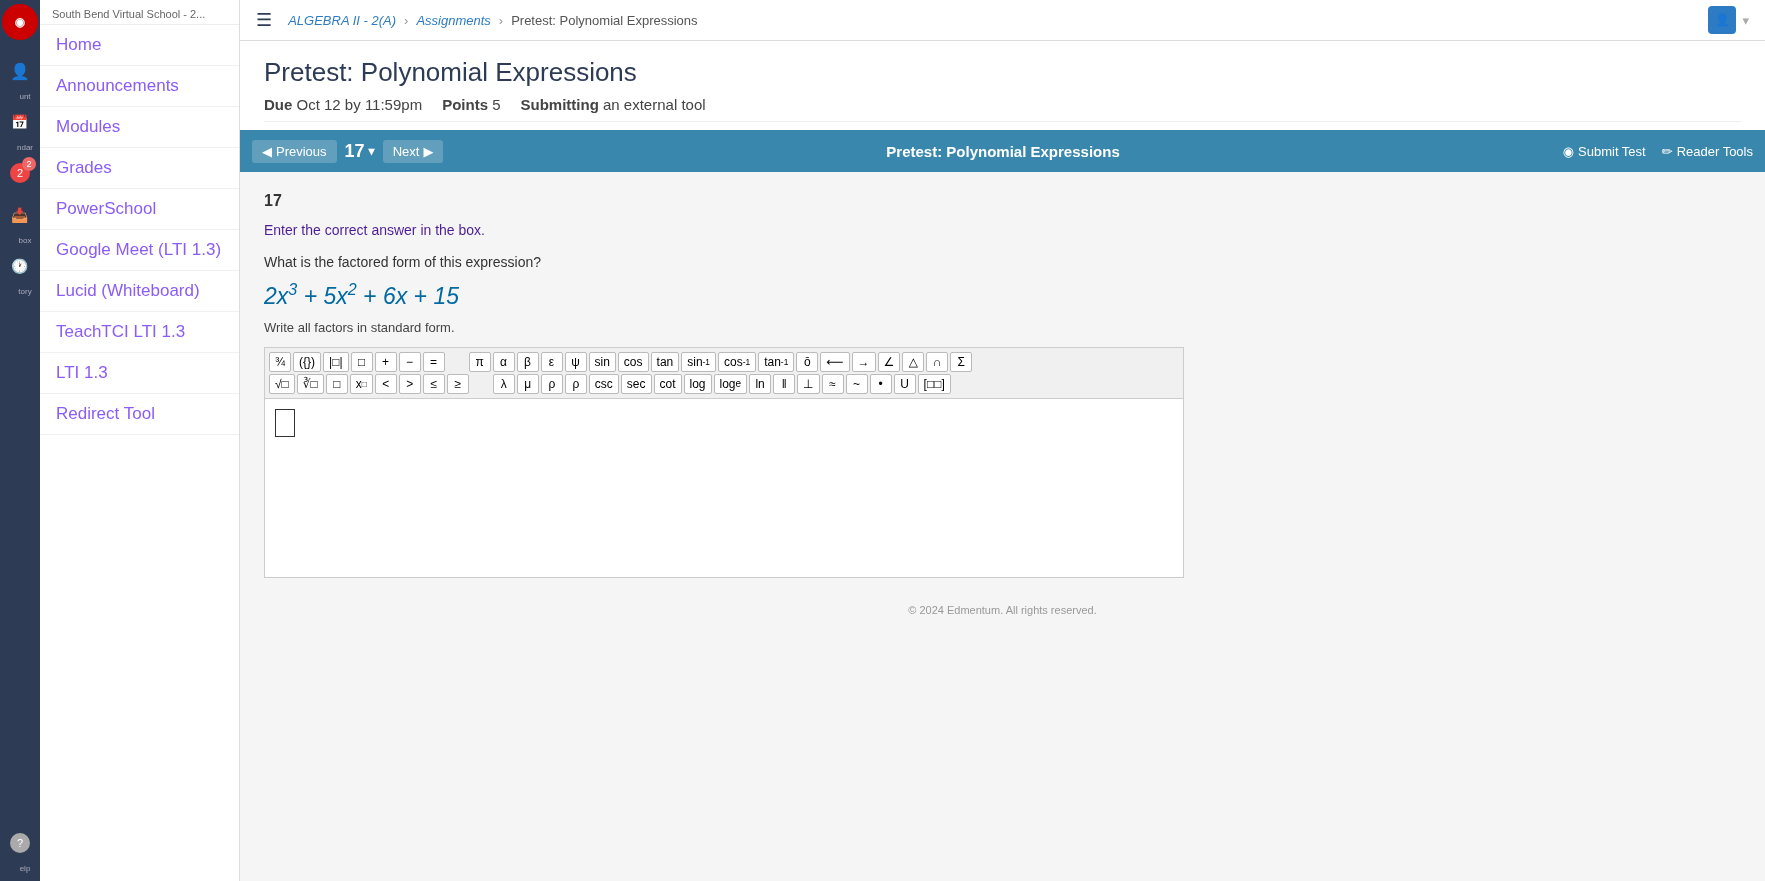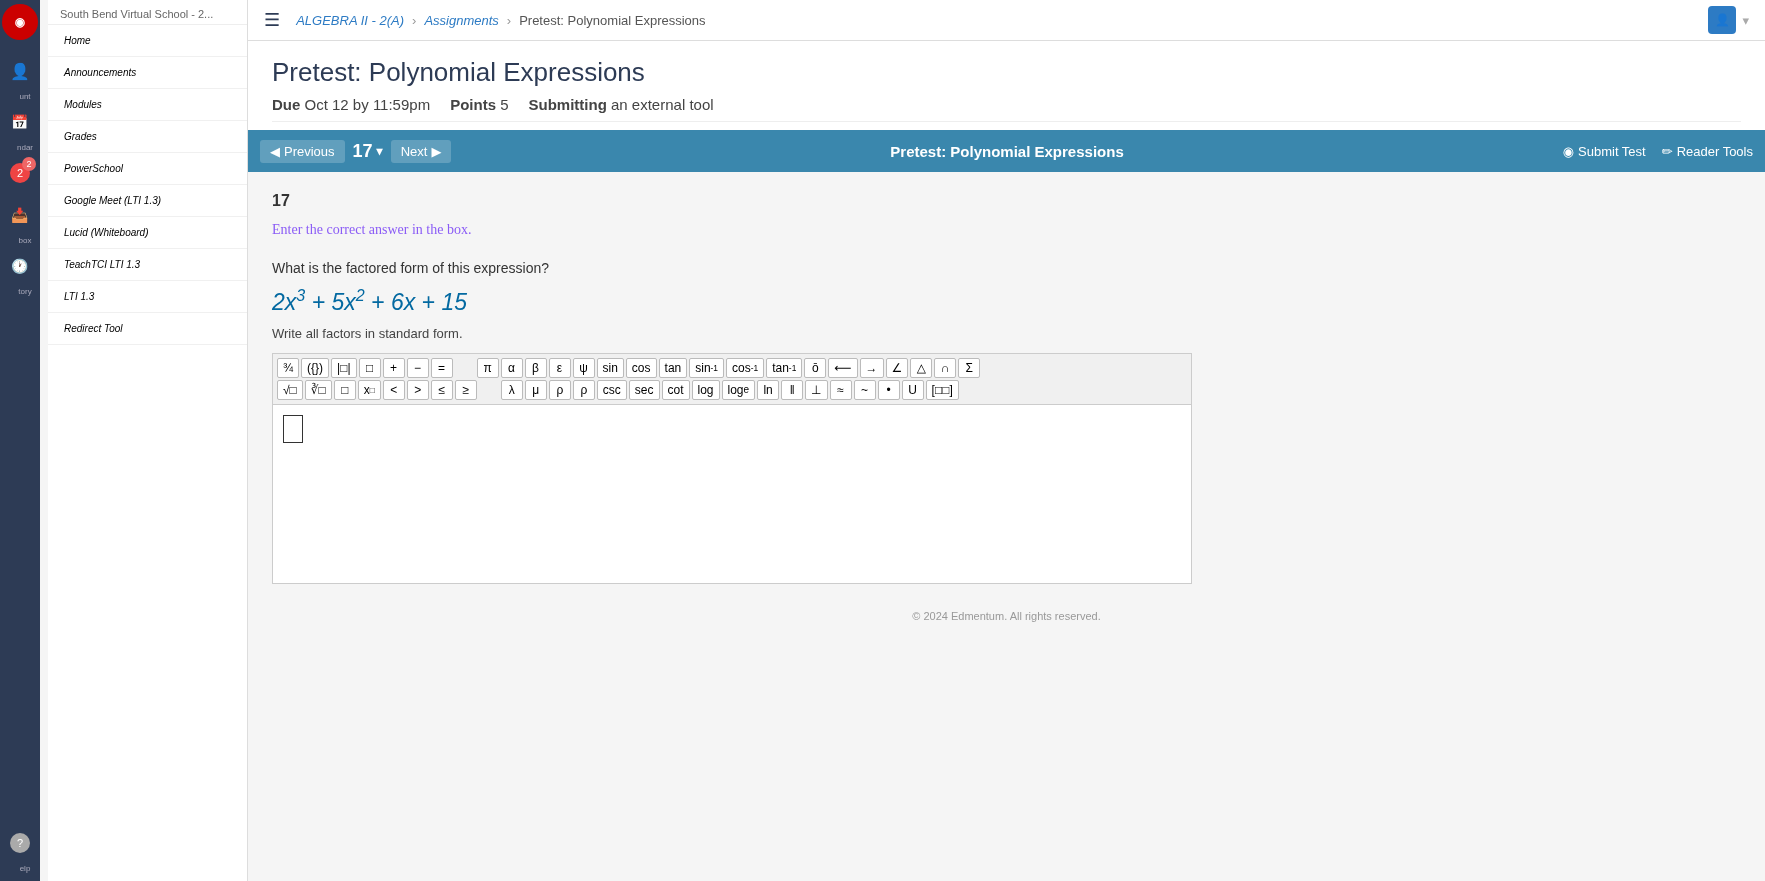--- a/index.html
+++ b/index.html
@@ -69,35 +69,33 @@
 
     
     .left-sidebar {
       width: 200px;
       background: #fff;
       border-right: 1px solid #ddd;
       display: flex;
       flex-direction: column;
       flex-shrink: 0;
       overflow-y: auto;
-      margin-left: 8px;
     }
     .sidebar-school {
       font-size: 11px;
       color: #666;
       padding: 8px 12px 4px;
       border-bottom: 1px solid #eee;
     }
     .sidebar-nav-item {
       padding: 10px 16px;
-      font-size: 10px;
-      color: #000000;
+      font-size: 17px;
+      color: #8b5cf6;
       cursor: pointer;
       border-bottom: 1px solid #f0f0f0;
-      font-style: italic;
     }
 
     
     .main-content {
       flex: 1;
       display: flex;
       flex-direction: column;
       overflow: hidden;
     }
 
@@ -231,23 +229,22 @@
       overflow-y: auto;
     }
     .question-number {
       font-size: 16px;
       font-weight: bold;
       color: #333;
       margin-bottom: 12px;
     }
     .question-instruction {
       font-size: 14px;
-      color: #8b5cf6;
-      margin-bottom: 22px;
-      font-family: Liberation Serif, serif;
+      color: #4c1d95;
+      margin-bottom: 16px;
     }
     .question-text {
       font-size: 14px;
       color: #333;
       margin-bottom: 8px;
     }
     .math-expression {
       font-size: 23px;
       color: #0369a1;
       margin: 10px 0;

